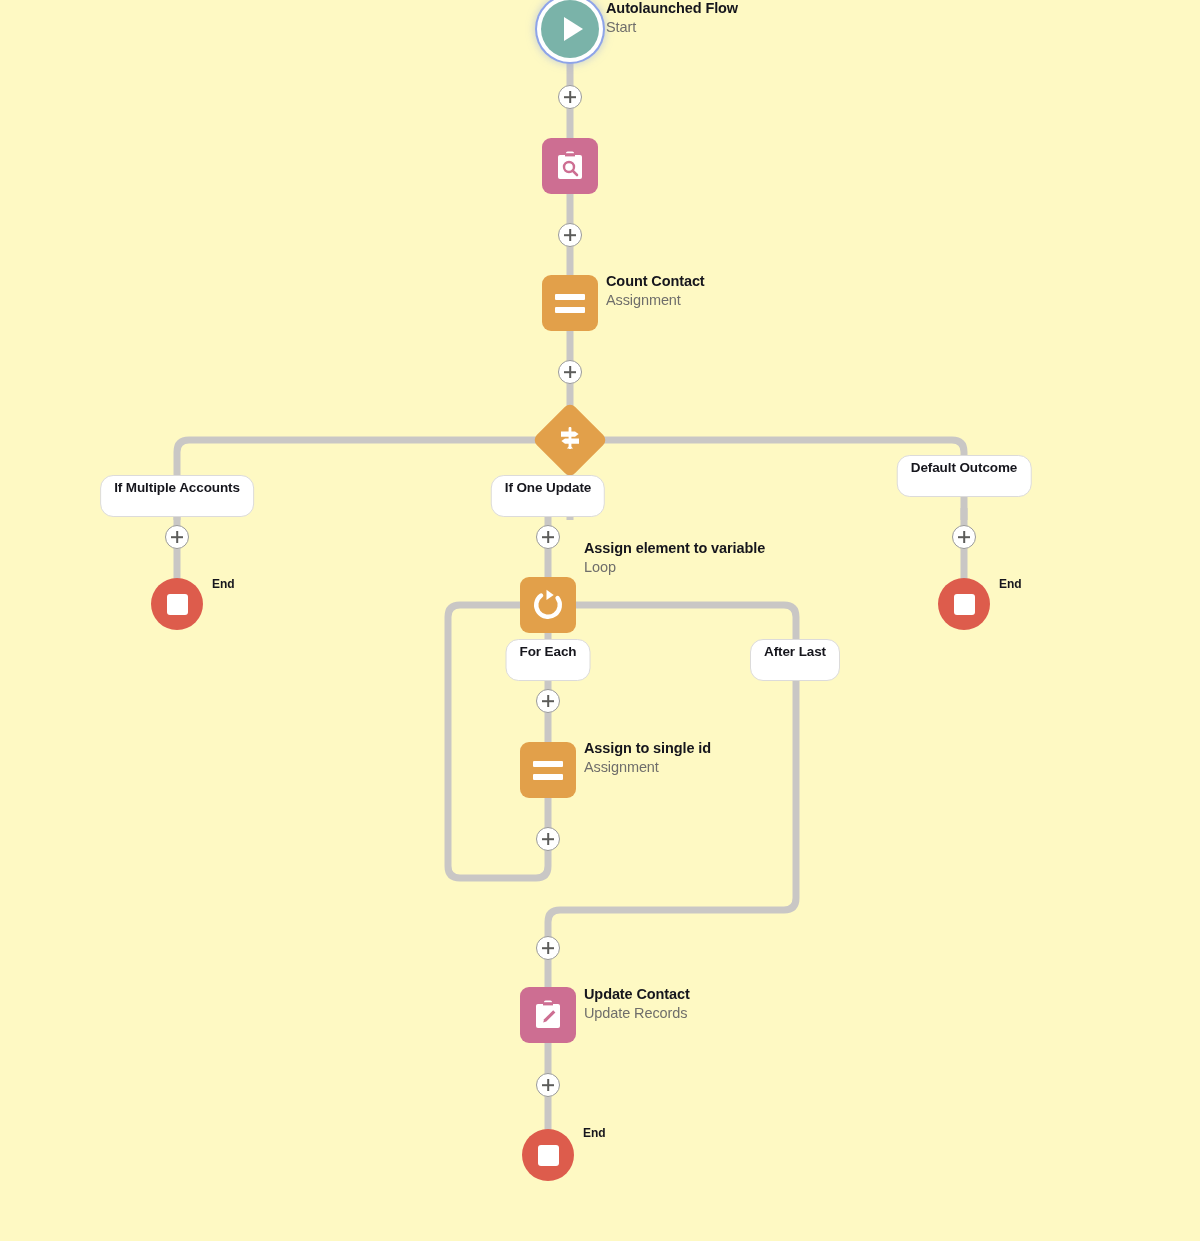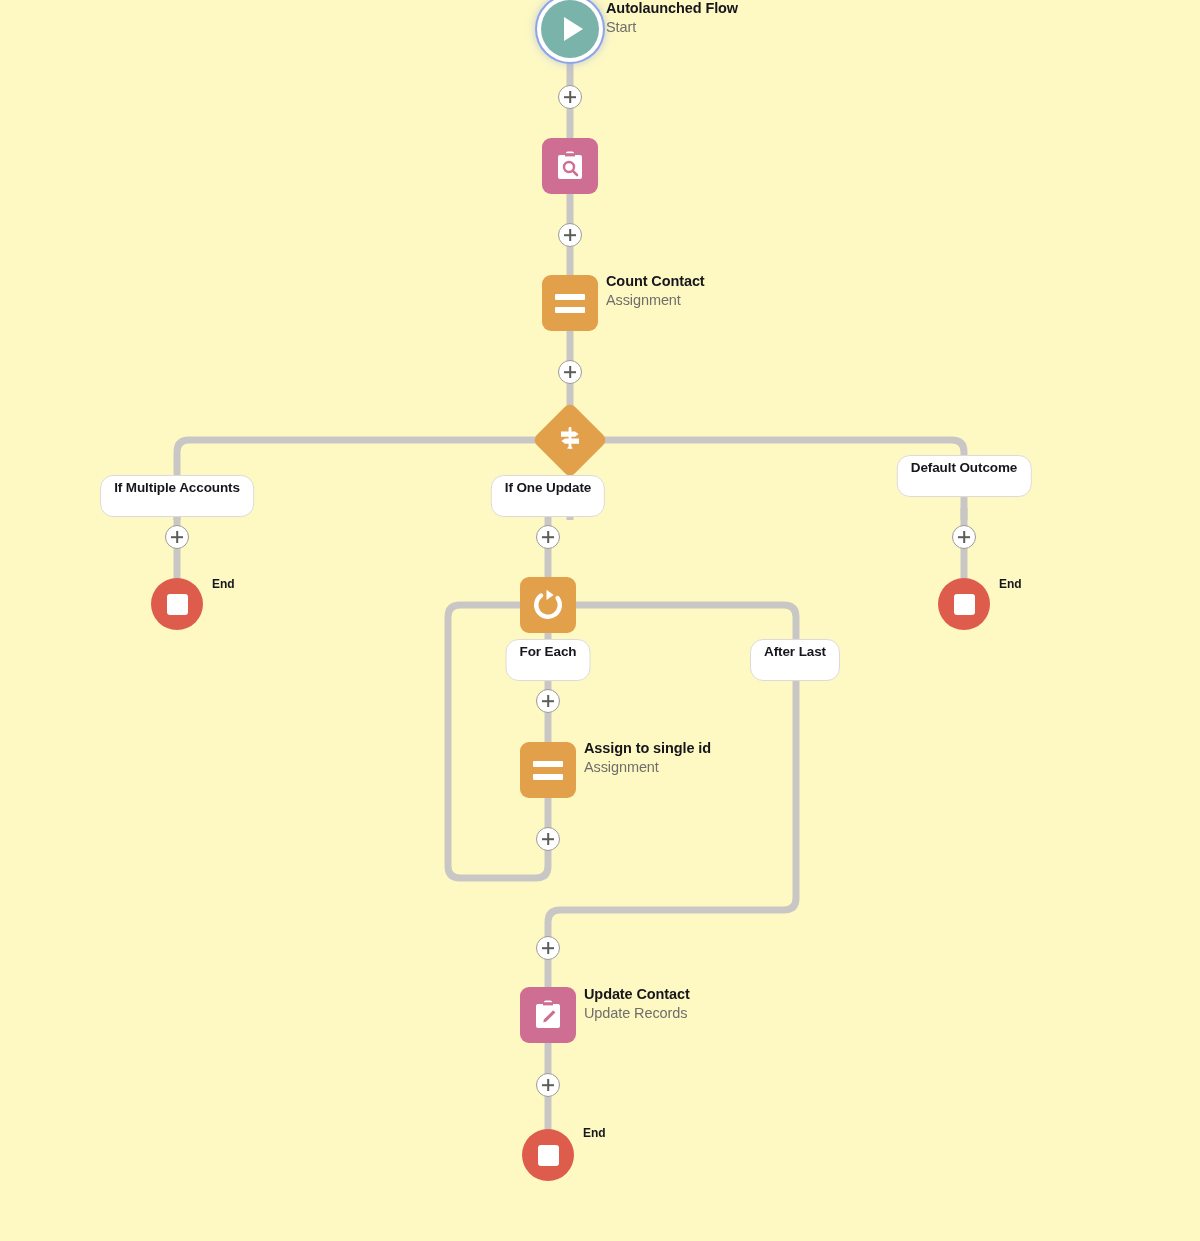--- a/index.html
+++ b/index.html
@@ -295,20 +295,24 @@
   <div class="endlabel" style="left:999px; top:584px;">End</div>
 
   <div class="node" style="left:548px; top:605px;">
     <div class="sq orange">
       <svg width="34" height="34" viewBox="0 0 34 34">
         <path d="M17 5.2a11.8 11.8 0 1 0 11.8 11.8" fill="none" stroke="#ffffff" stroke-width="4.4" stroke-linecap="round" transform="rotate(-36 17 17)"></path>
         <path d="M17 0.5l7.2 5.2-7.2 5.2z" fill="#ffffff" transform="translate(-1.5 1.2)"></path>
       </svg>
     </div>
   </div>
+  <div class="nodetext" style="left:584px; top:558px;">
+    <div class="t">Assign element to variable</div>
+    <div class="s">Loop</div>
+  </div>
 
   <div class="pill" style="left:548px; top:660px;">For Each</div>
   <div class="pill" style="left:795px; top:660px;">After Last</div>
 
   <div class="plus" style="left:548px; top:701px;"></div>
 
   <div class="node" style="left:548px; top:770px;">
     <div class="sq orange">
       <span class="eq-glyph">
           <i></i>

